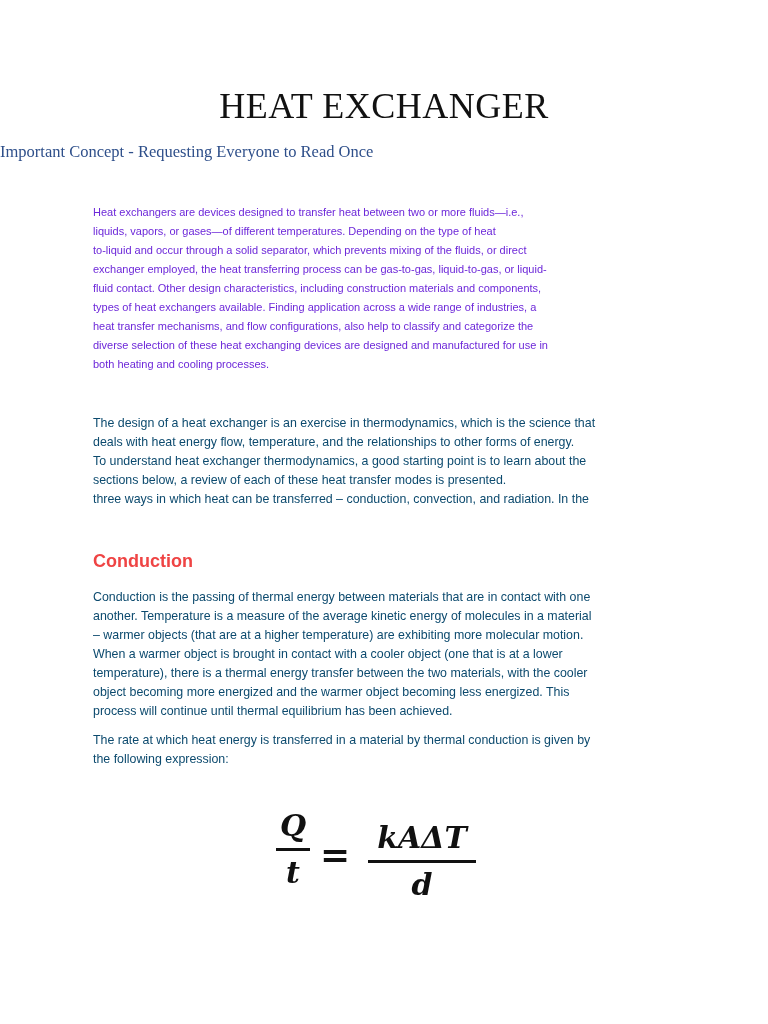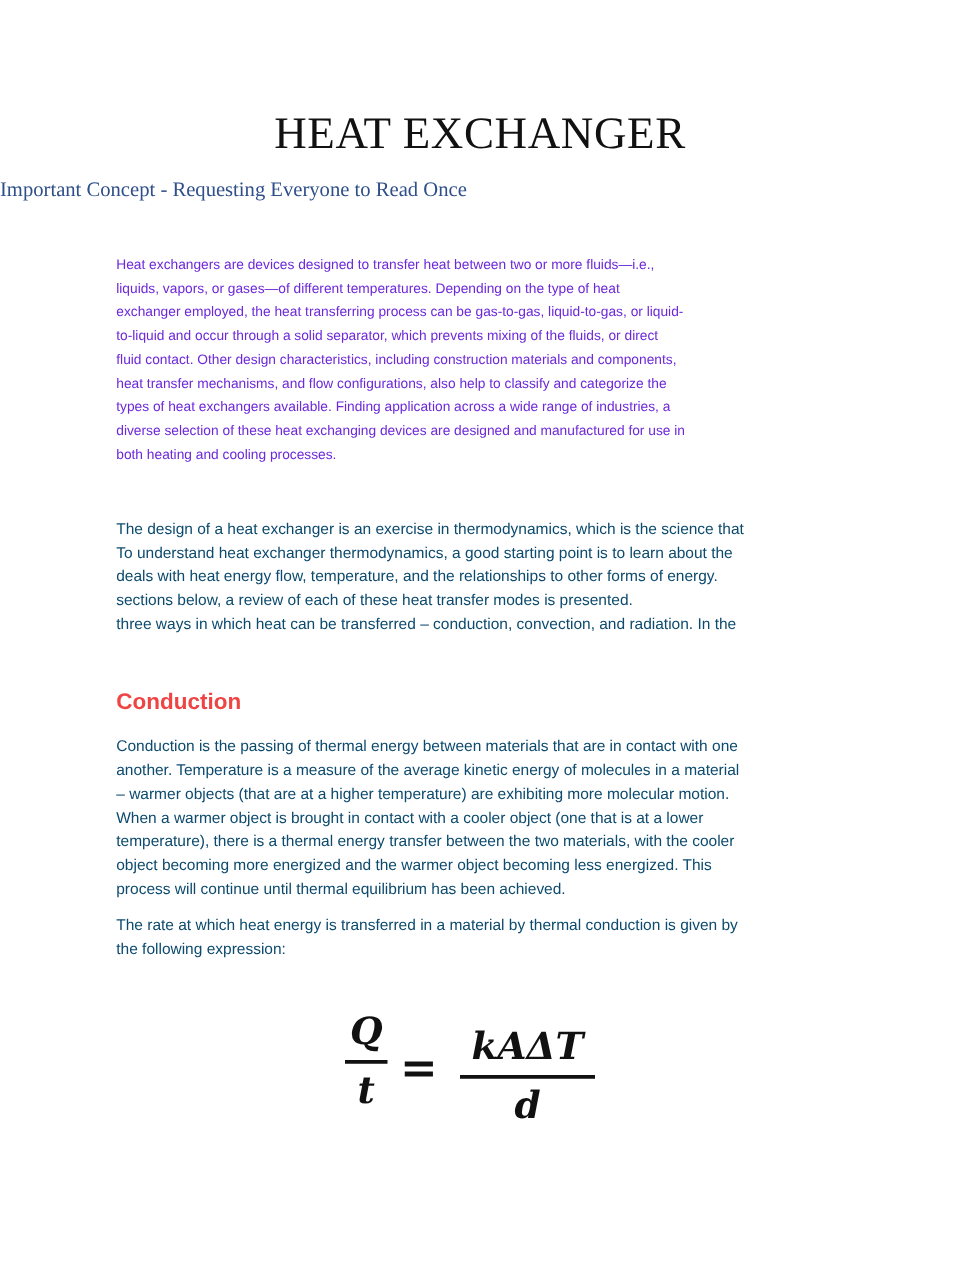--- a/index.html
+++ b/index.html
@@ -121,33 +121,33 @@
 <body>
 
 <div class="page">
 
   <h1 class="title">HEAT EXCHANGER</h1>
   <p class="subtitle">Important Concept - Requesting Everyone to Read Once</p>
 
   <div class="para" id="intro">
     <span class="line">Heat exchangers are devices designed to transfer heat between two or more fluids—i.e.,</span>
     <span class="line">liquids, vapors, or gases—of different temperatures. Depending on the type of heat</span>
+    <span class="line">to-liquid and occur through a solid separator, which prevents mixing of the fluids, or direct</span>
     <span class="line">exchanger employed, the heat transferring process can be gas-to-gas, liquid-to-gas, or liquid-</span>
-    <span class="line">to-liquid and occur through a solid separator, which prevents mixing of the fluids, or direct</span>
     <span class="line">fluid contact. Other design characteristics, including construction materials and components,</span>
+    <span class="line">types of heat exchangers available. Finding application across a wide range of industries, a</span>
     <span class="line">heat transfer mechanisms, and flow configurations, also help to classify and categorize the</span>
-    <span class="line">types of heat exchangers available. Finding application across a wide range of industries, a</span>
     <span class="line">diverse selection of these heat exchanging devices are designed and manufactured for use in</span>
     <span class="line">both heating and cooling processes.</span>
   </div>
 
   <div class="para bold" id="design">
     <span class="line">The design of a heat exchanger is an exercise in thermodynamics, which is the science that</span>
+    <span class="line">deals with heat energy flow, temperature, and the relationships to other forms of energy.</span>
     <span class="line">To understand heat exchanger thermodynamics, a good starting point is to learn about the</span>
-    <span class="line">deals with heat energy flow, temperature, and the relationships to other forms of energy.</span>
     <span class="line">sections below, a review of each of these heat transfer modes is presented.</span>
     <span class="line">three ways in which heat can be transferred – conduction, convection, and radiation. In the</span>
   </div>
 
   <h2 class="heading">Conduction</h2>
 
   <div class="para bold" id="conduction-p2">
     <span class="line">The rate at which heat energy is transferred in a material by thermal conduction is given by</span>
     <span class="line">the following expression:</span>
   </div>

